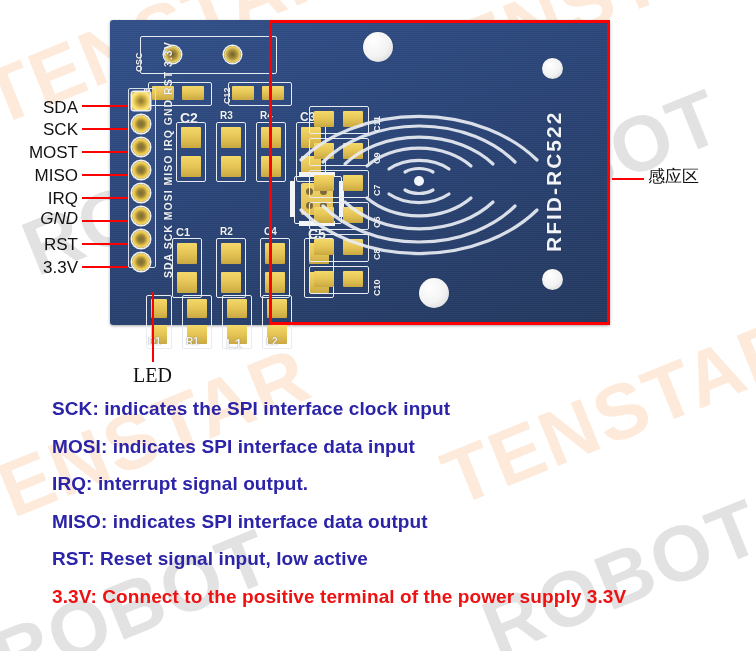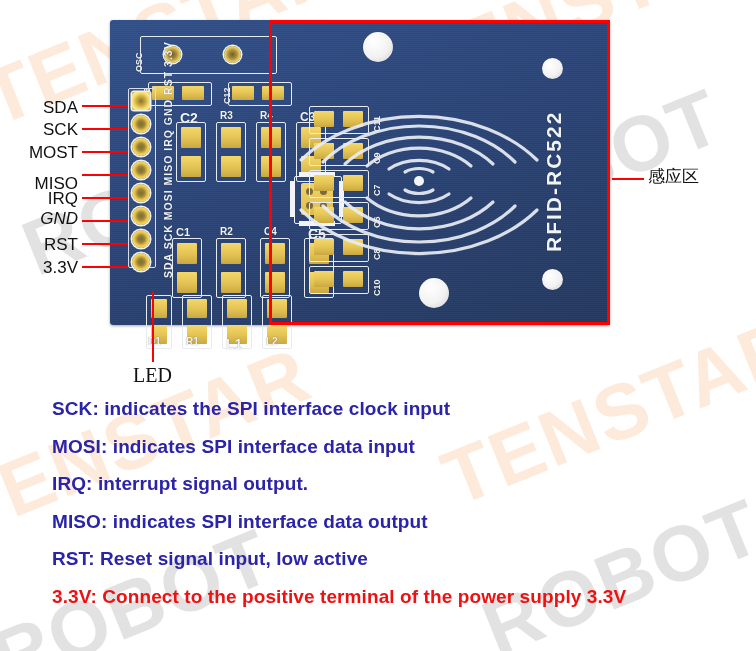--- a/index.html
+++ b/index.html
@@ -271,21 +271,21 @@
 
   <div class="callout" style="left:10px;top:98px;width:68px;">SDA</div>
   <div class="cline" style="left:82px;top:105px;width:46px;"></div>
 
   <div class="callout" style="left:10px;top:120px;width:68px;">SCK</div>
   <div class="cline" style="left:82px;top:128px;width:46px;"></div>
 
   <div class="callout" style="left:10px;top:143px;width:68px;">MOST</div>
   <div class="cline" style="left:82px;top:151px;width:46px;"></div>
 
-  <div class="callout" style="left:10px;top:174px;width:68px;">MISO</div>
+  <div class="callout" style="left:10px;top:166px;width:68px;">MISO</div>
   <div class="cline" style="left:82px;top:174px;width:46px;"></div>
 
   <div class="callout" style="left:10px;top:189px;width:68px;">IRQ</div>
   <div class="cline" style="left:82px;top:197px;width:46px;"></div>
 
   <div class="callout" style="left:10px;top:209px;width:68px;font-style:italic;">GND</div>
   <div class="cline" style="left:82px;top:220px;width:46px;"></div>
 
   <div class="callout" style="left:10px;top:235px;width:68px;">RST</div>
   <div class="cline" style="left:82px;top:243px;width:46px;"></div>

